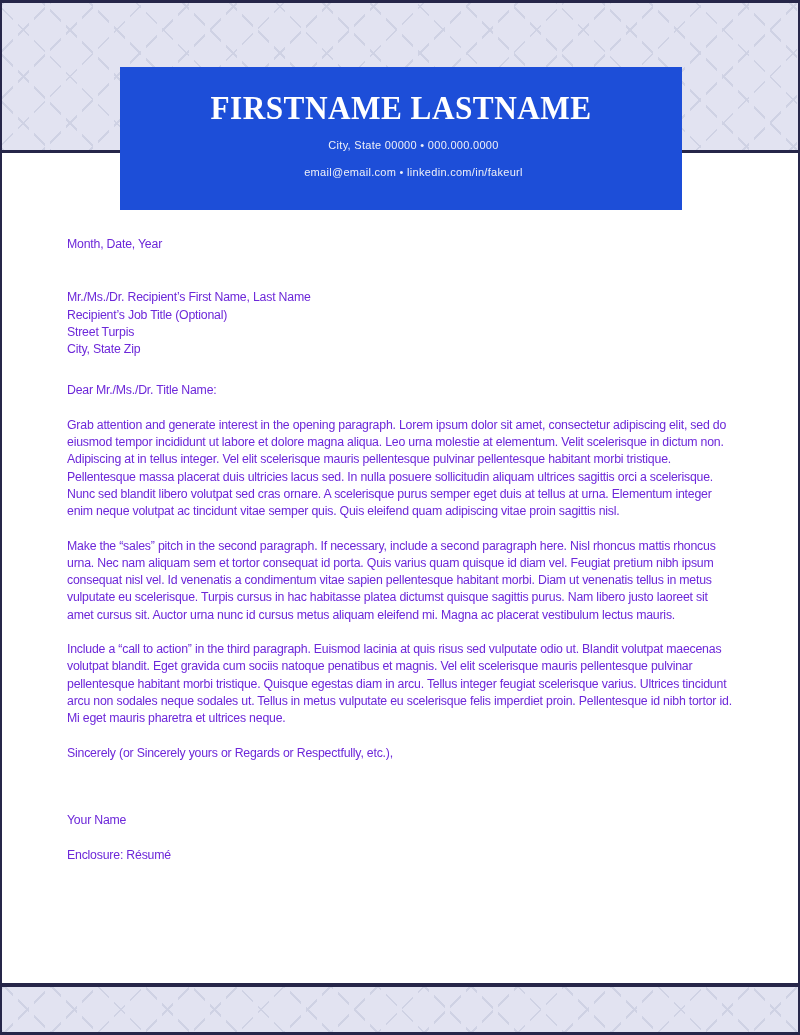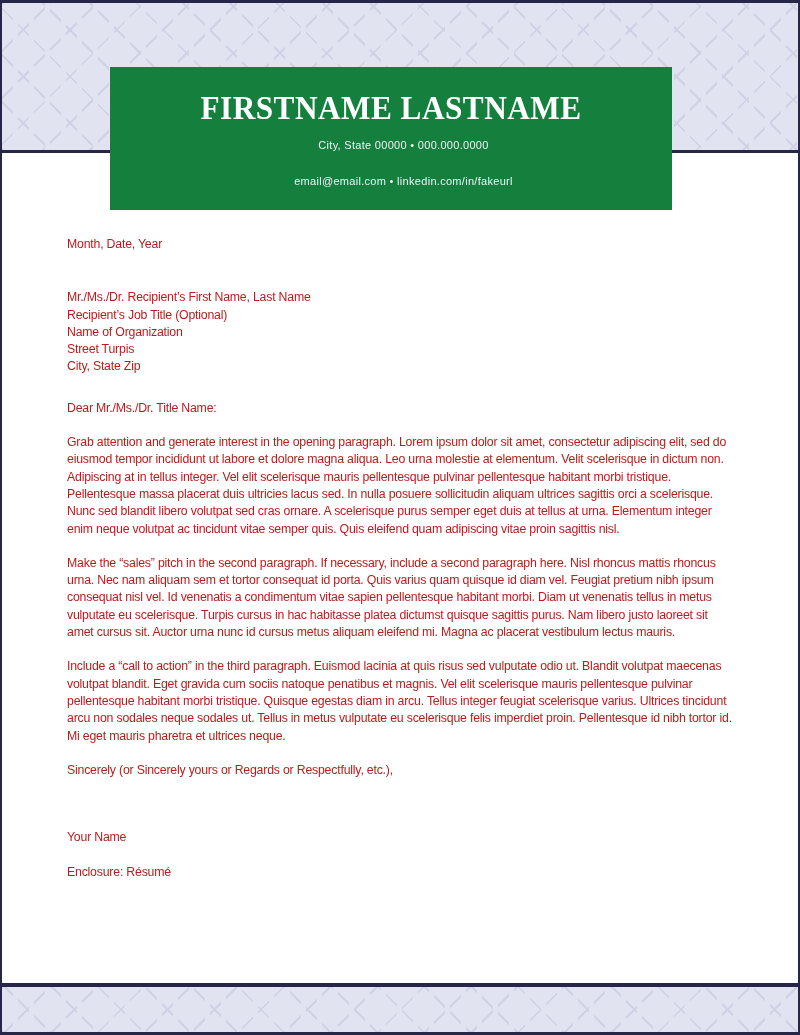--- a/index.html
+++ b/index.html
@@ -32,26 +32,26 @@
     border-bottom: 3px solid #262649;
   }
   .band-bottom {
     bottom: 0;
     height: 45px;
     border-top: 4px solid #262649;
   }
   
   .header-box {
     position: absolute;
-    left: 108px;
+    left: 118px;
     top: 64px;
     width: 562px;
     height: 143px;
     box-sizing: border-box;
-    background: #15803d;
+    background: #1d4ed8;
     color: #ffffff;
     text-align: center;
     padding-top: 23px;
   }
   .header-name {
     font-family: "Liberation Serif", "DejaVu Serif", serif;
     font-weight: bold;
     font-size: 34px;
     line-height: 36px;
     letter-spacing: 0.5px;
@@ -60,31 +60,31 @@
     transform-origin: 50% 50%;
   }
   .header-contact {
     font-size: 11px;
     line-height: 13px;
     letter-spacing: 0.3px;
     color: #eef0f8;
     padding-left: 25px;
   }
   .contact-1 { margin-top: 13px; }
-  .contact-2 { margin-top: 23px; }
+  .contact-2 { margin-top: 14px; }
   
   .letter {
     position: absolute;
     left: 65px;
     top: 233px;
     width: 668px;
     font-size: 12.3px;
     line-height: 17.3px;
     letter-spacing: -0.2px;
-    color: #b91c1c;
+    color: #6d28d9;
   }
   .letter p { margin: 0 0 17px 0; }
   .letter p.date-line { margin-bottom: 36px; }
   .recipient-block { margin-bottom: 24px; }
   .letter p.closing-line { margin-bottom: 50px; }
   .letter p.signature-line { margin-bottom: 18px; }
 </style>
 </head>
 <body>
 
@@ -97,21 +97,20 @@
     <div class="header-contact contact-1">City, State 00000 • 000.000.0000</div>
     <div class="header-contact contact-2">email@email.com • linkedin.com/in/fakeurl</div>
   </div>
 
   <div class="letter">
     <p class="date-line">Month, Date, Year</p>
 
     <div class="recipient-block">
       <div>Mr./Ms./Dr. Recipient’s First Name, Last Name</div>
       <div>Recipient’s Job Title (Optional)</div>
-      <div>Name of Organization</div>
       <div>Street Turpis</div>
       <div>City, State Zip</div>
     </div>
 
 
     <p>Dear Mr./Ms./Dr. Title Name:</p>
 
     <p>Grab attention and generate interest in the opening paragraph. Lorem ipsum dolor sit amet, consectetur adipiscing elit, sed do eiusmod tempor incididunt ut labore et dolore magna aliqua. Leo urna molestie at elementum. Velit scelerisque in dictum non. Adipiscing at in tellus integer. Vel elit scelerisque mauris pellentesque pulvinar pellentesque habitant morbi tristique. Pellentesque massa placerat duis ultricies lacus sed. In nulla posuere sollicitudin aliquam ultrices sagittis orci a scelerisque. Nunc sed blandit libero volutpat sed cras ornare. A scelerisque purus semper eget duis at tellus at urna. Elementum integer enim neque volutpat ac tincidunt vitae semper quis. Quis eleifend quam adipiscing vitae proin sagittis nisl.</p>
 
     <p>Make the “sales” pitch in the second paragraph. If necessary, include a second paragraph here. Nisl rhoncus mattis rhoncus urna. Nec nam aliquam sem et tortor consequat id porta. Quis varius quam quisque id diam vel. Feugiat pretium nibh ipsum consequat nisl vel. Id venenatis a condimentum vitae sapien pellentesque habitant morbi. Diam ut venenatis tellus in metus vulputate eu scelerisque. Turpis cursus in hac habitasse platea dictumst quisque sagittis purus. Nam libero justo laoreet sit amet cursus sit. Auctor urna nunc id cursus metus aliquam eleifend mi. Magna ac placerat vestibulum lectus mauris.</p>

